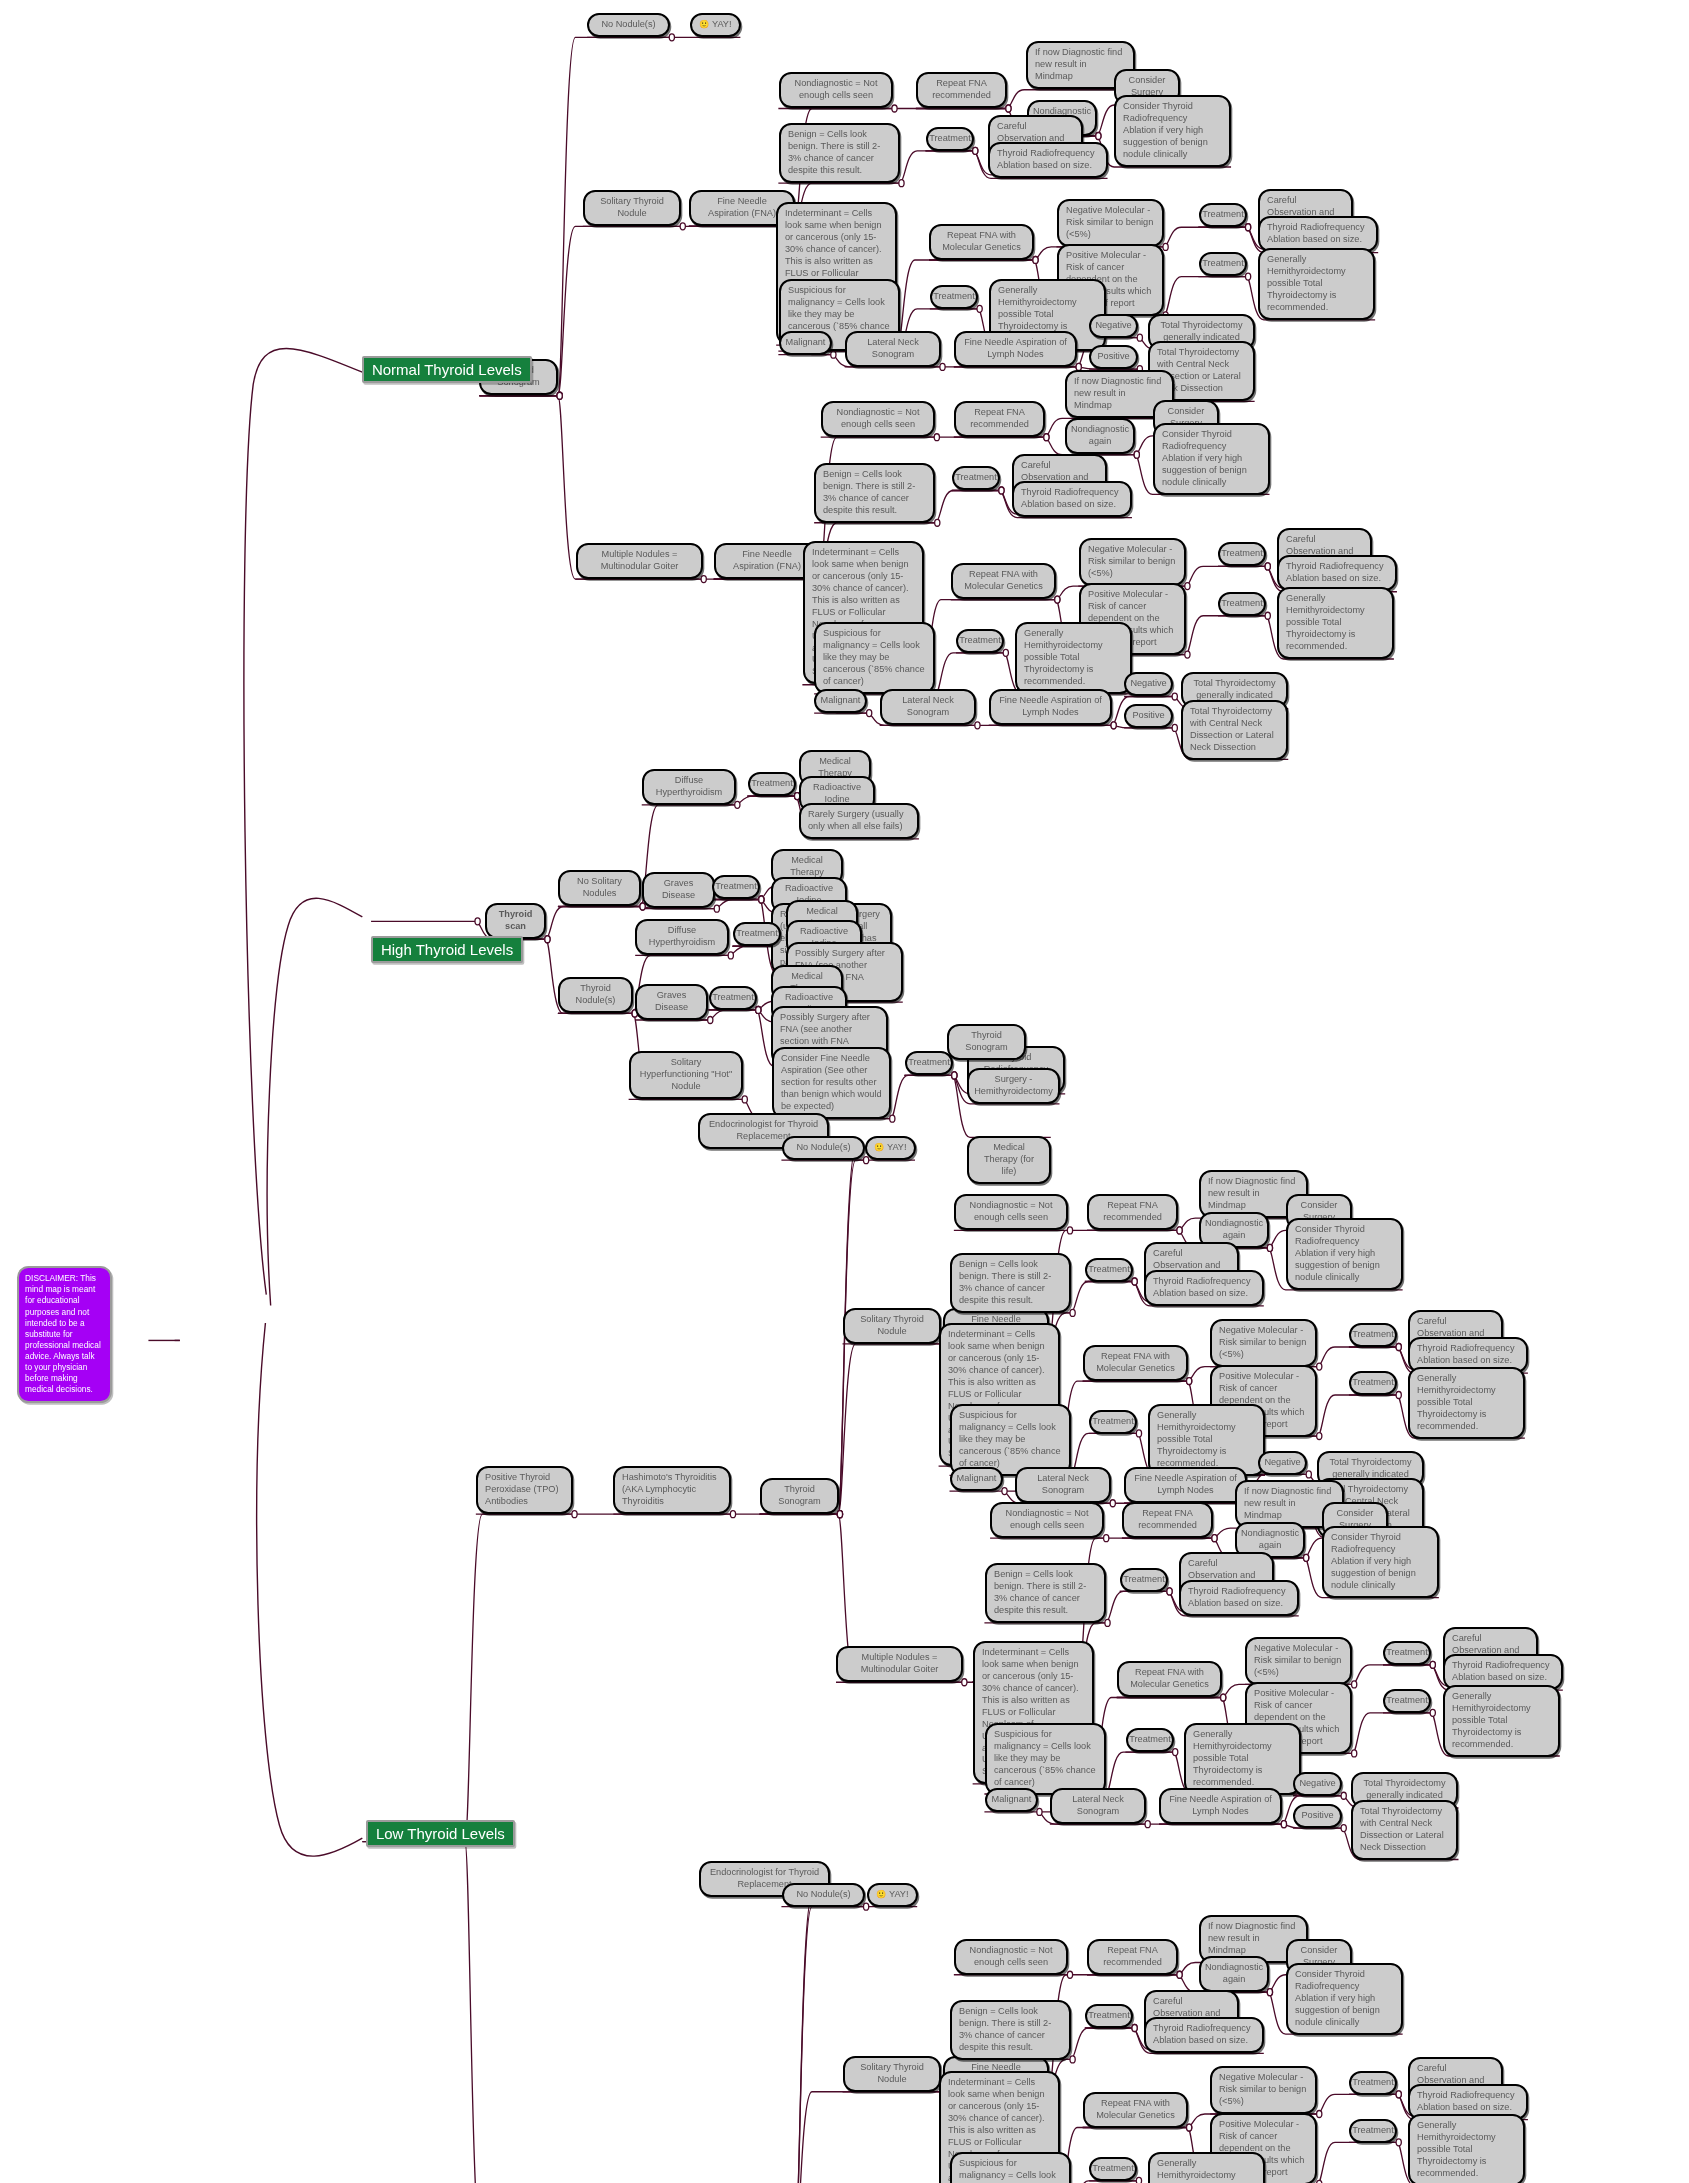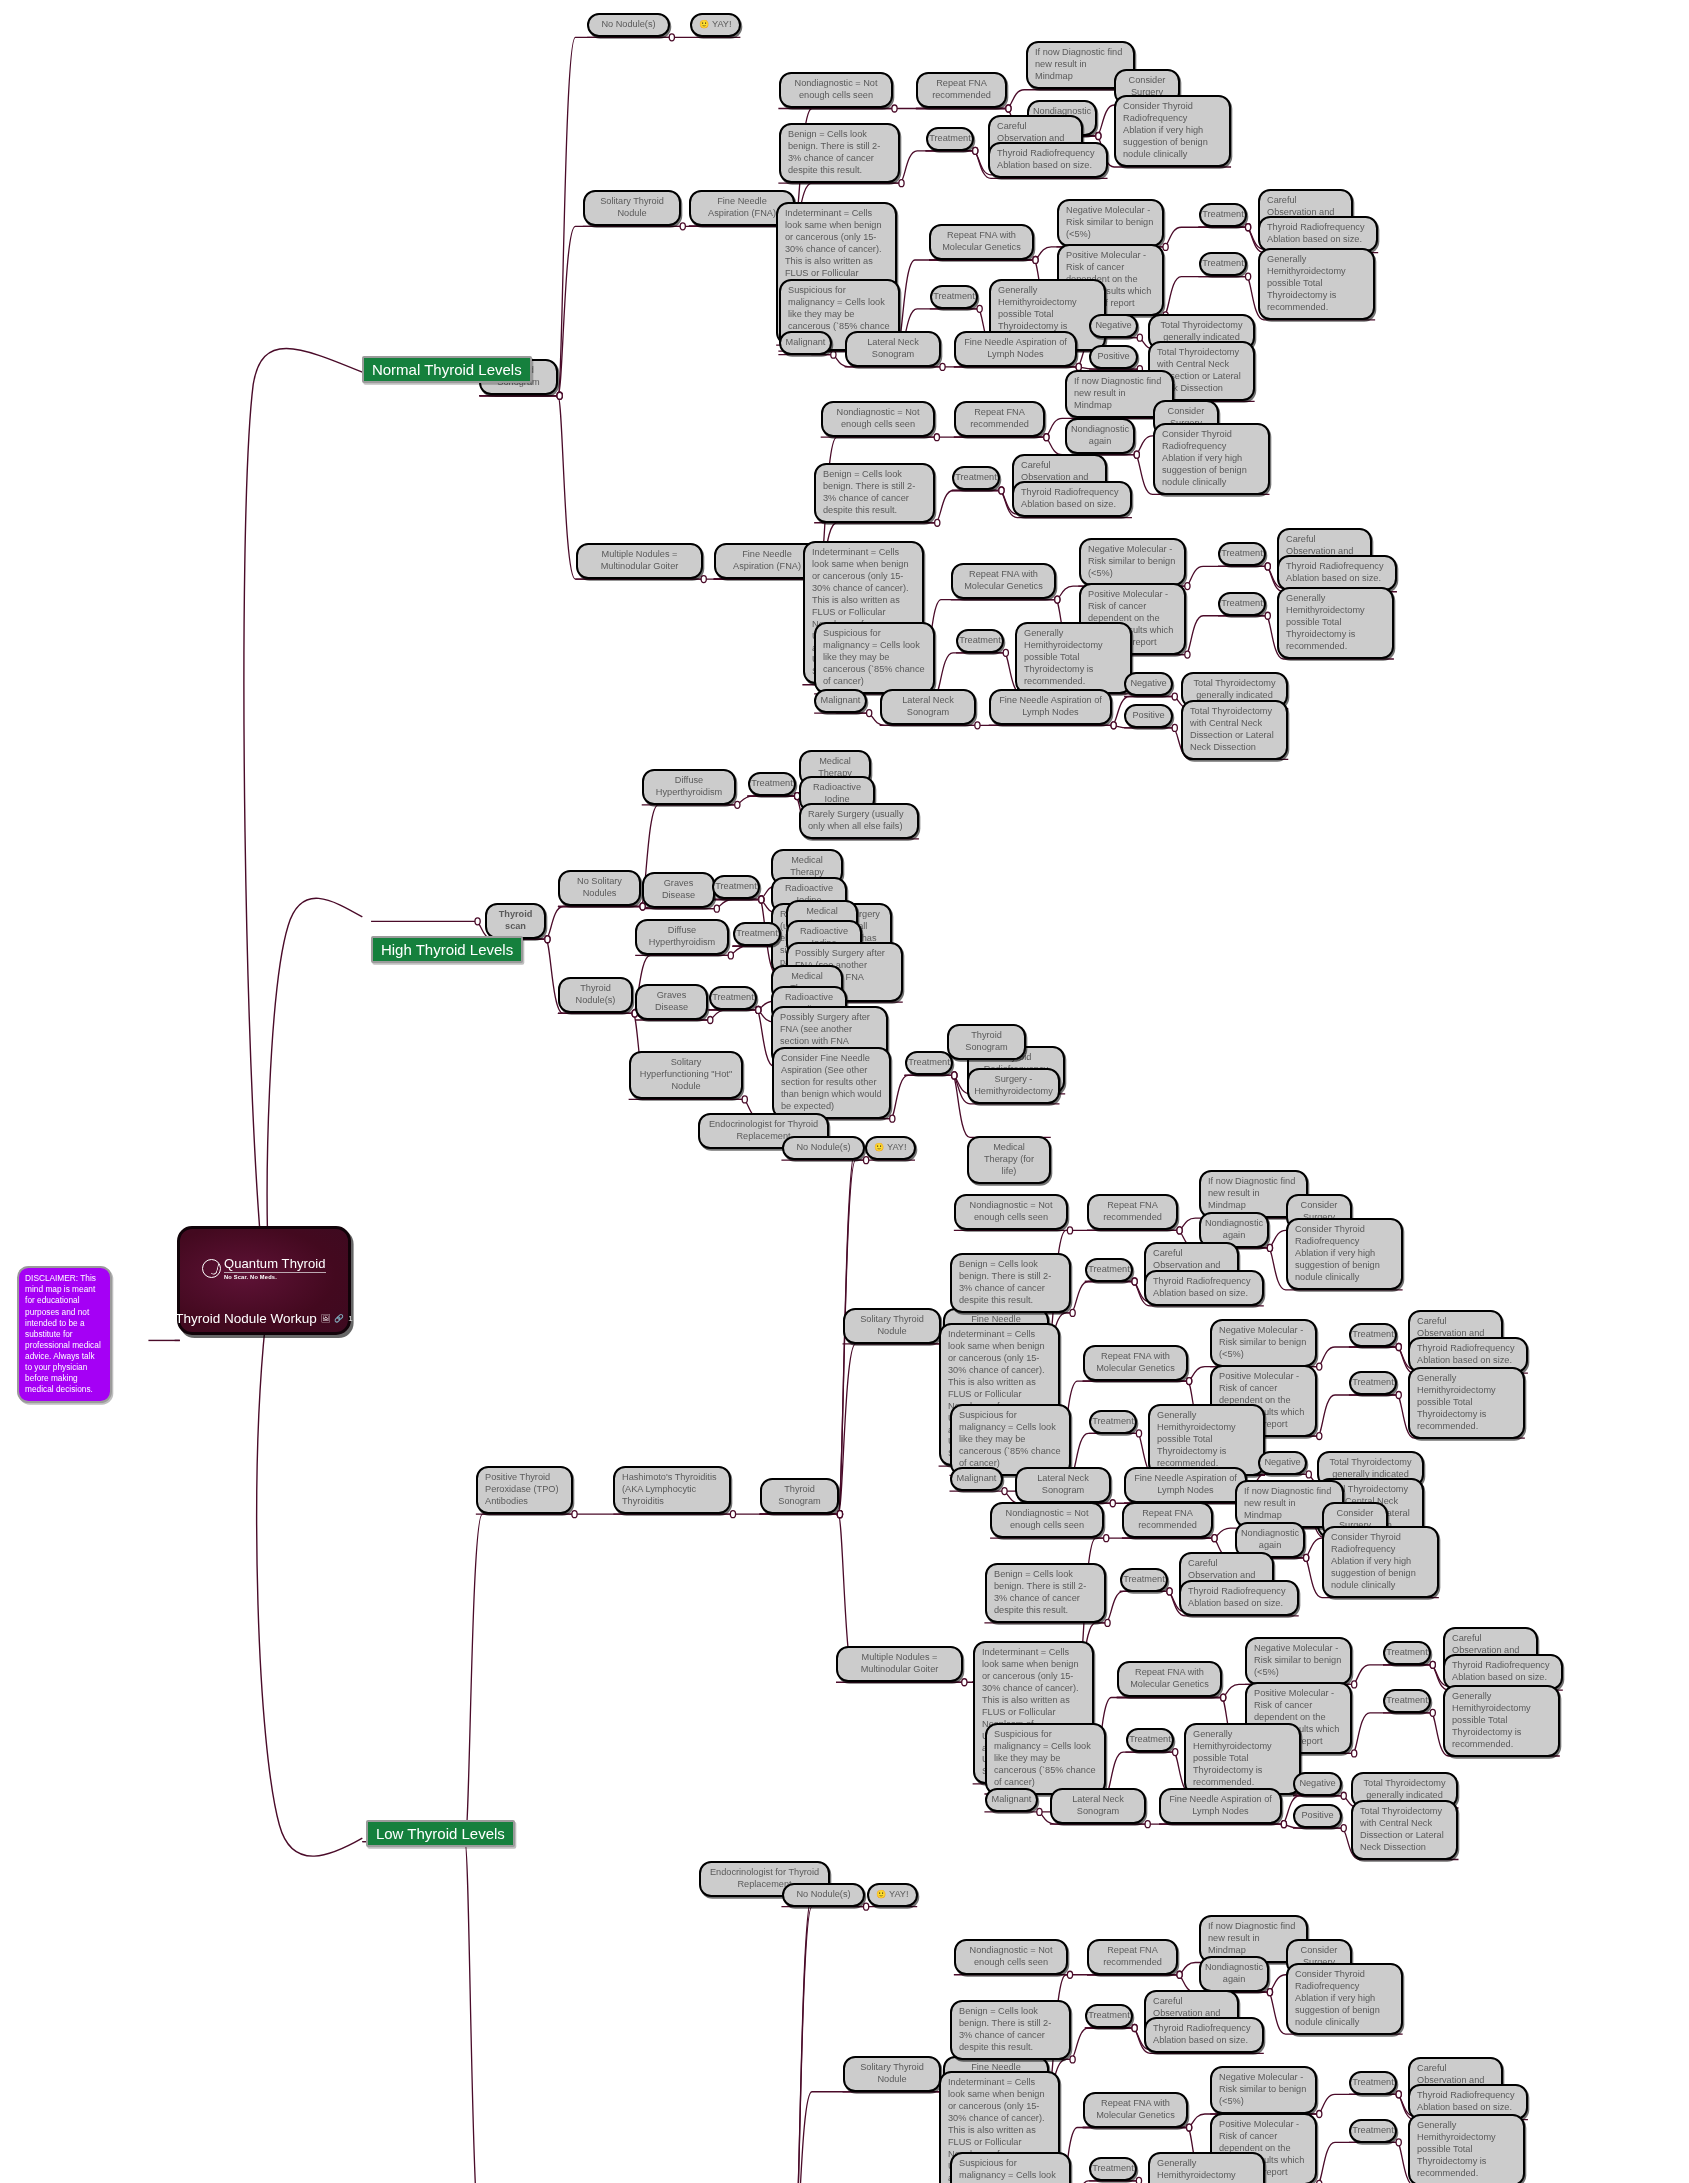--- a/index.html
+++ b/index.html
@@ -593,35 +593,20 @@
         <ellipse cx="2474" cy="5563" rx="6" ry="8" fill="#ffffff" stroke="#4a0b29" stroke-width="3"></ellipse>
         <ellipse cx="2381" cy="5860" rx="6" ry="8" fill="#ffffff" stroke="#4a0b29" stroke-width="3"></ellipse>
         <ellipse cx="2629" cy="5888" rx="6" ry="8" fill="#ffffff" stroke="#4a0b29" stroke-width="3"></ellipse>
         <ellipse cx="2941" cy="5888" rx="6" ry="8" fill="#ffffff" stroke="#4a0b29" stroke-width="3"></ellipse>
         <ellipse cx="3078" cy="5823" rx="6" ry="8" fill="#ffffff" stroke="#4a0b29" stroke-width="3"></ellipse>
         <ellipse cx="2941" cy="5888" rx="6" ry="8" fill="#ffffff" stroke="#4a0b29" stroke-width="3"></ellipse>
         <ellipse cx="3078" cy="5897" rx="6" ry="8" fill="#ffffff" stroke="#4a0b29" stroke-width="3"></ellipse>
       </g>
     </svg>
 
-  <div class="root" style="left:177px; top:1226px; width:174px; height:109px;">
-    <div class="root-logo">
-      <span class="mark"></span>
-      <span class="wordmark">
-        <span class="wm-main">Quantum Thyroid</span>
-        <span class="wm-sub">No Scar.  No Meds.</span>
-      </span>
-    </div>
-    <div class="root-title">
-      <span>Thyroid Nodule Workup</span>
-      <span class="mini">🖼</span>
-      <span class="mini">🔗</span>
-      <span class="mini">1</span>
-    </div>
-  </div>
 
   <div class="disclaimer" style="left:16.6px; top:1266px; width:95px;">DISCLAIMER:  This mind map is meant for educational purposes and not intended to be a substitute for professional medical advice.  Always talk to your physician before making medical decisions.</div>
 
   <div class="purple" style="left:362px; top:356px;">Normal Thyroid Levels</div>
   <div class="node center-text" style="left:479px; top:359px; width:79px;">Thyroid Sonogram</div>
 
   <div class="node center-text" style="left:587px; top:13px; width:83px;">No Nodule(s)</div>
   <div class="node center-text" style="left:690px; top:13px; width:51px;">
       <span class="emoji">🙂</span>
       <span>YAY!</span>

